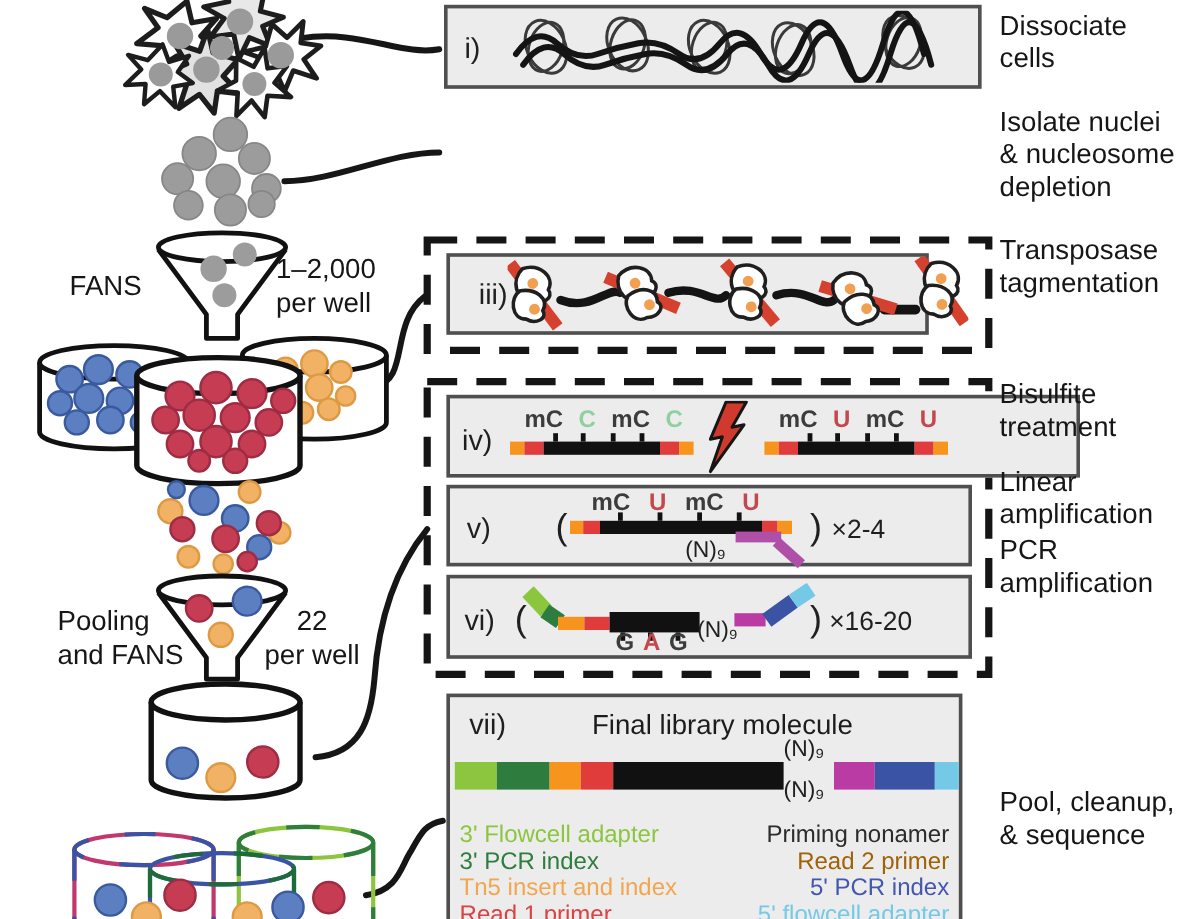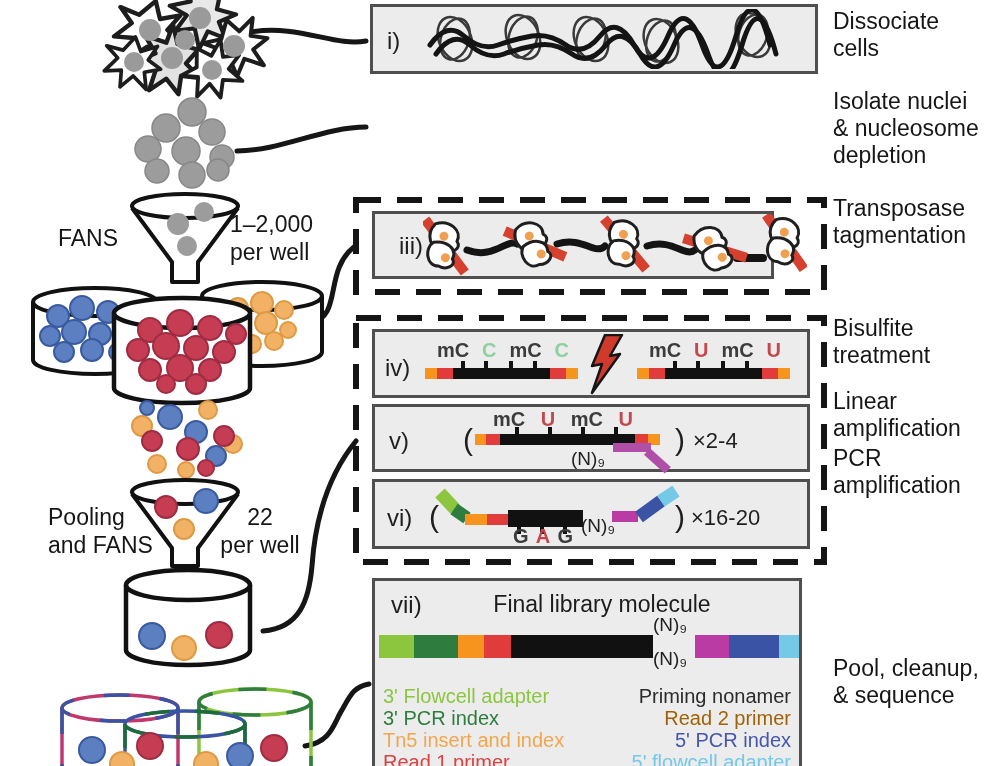--- a/index.html
+++ b/index.html
@@ -293,21 +293,21 @@
         <path d="M314,44 L340,44" stroke-width="8"></path>
       </g>
       <use href="#tn5def" transform="translate(22,32) rotate(18)"></use>
       <use href="#tn5def" transform="translate(112,30) rotate(-12)"></use>
       <use href="#tn5def" transform="translate(202,30) rotate(15)"></use>
       <use href="#tn5def" transform="translate(292,34) rotate(-18)"></use>
       <use href="#tn5def" transform="translate(362,28) rotate(20)"></use>
     </svg>
   </div>
 
-  <div class="panel" style="left:372px;top:329px;width:438px;height:69px">
+  <div class="panel" style="left:372px;top:329px;width:528px;height:69px">
     <span class="plabel" style="left:10px;top:24px">iv)</span>
     <div class="bases" style="left:62px;top:8px;width:132px">
       <span class="b-dark">mC</span>
       <span class="b-green">C</span>
       <span class="b-dark">mC</span>
       <span class="b-green">C</span>
     </div>
     <div class="dnabar" style="left:50px;top:36px">
       <i class="sg sg-or" style="width:12px"></i>
         <i class="sg sg-rd" style="width:16px"></i>

